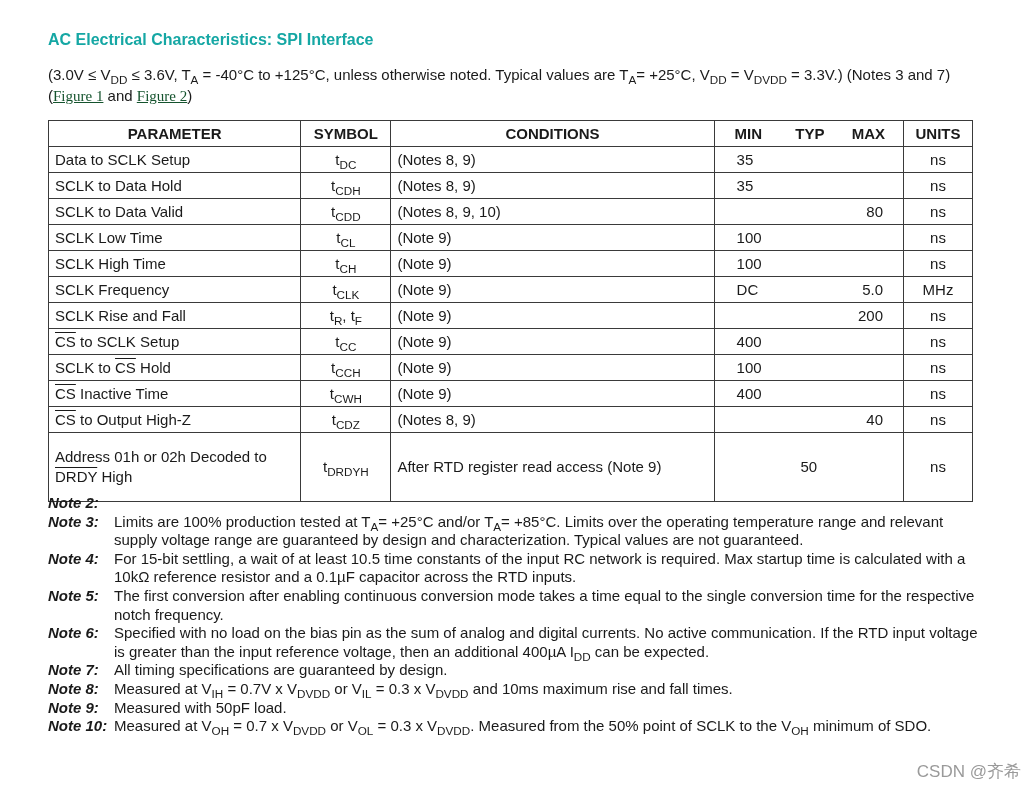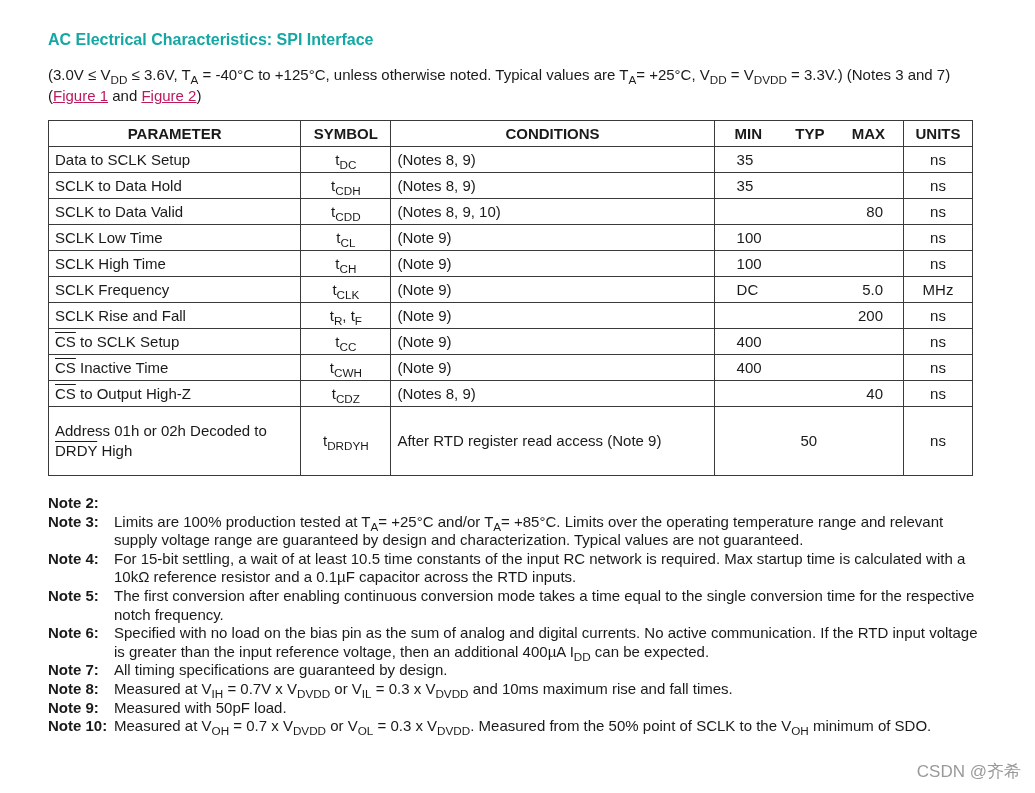--- a/index.html
+++ b/index.html
@@ -8,21 +8,21 @@
     font-family: "Liberation Sans", sans-serif; color: #1a1a1a;
   }
   .title {
     position: absolute; left: 48px; top: 31px;
     font-size: 16px; font-weight: bold; color: #15a7a4; letter-spacing: 0px;
   }
   .subtitle {
     position: absolute; left: 48px; top: 64px; width: 935px;
     font-size: 15px; line-height: 21px; color: #1a1a1a;
   }
-  .subtitle a { color: #be185d; text-decoration: underline; }
+  .subtitle a { color: #14532d; text-decoration: underline; font-family: Liberation Serif, serif; }
   sub { font-size: 0.78em; vertical-align: -0.32em; line-height: 0; }
   .ovl { text-decoration: overline; }
 
   table.spec {
     position: absolute; left: 48px; top: 120px;
     width: 925px; border-collapse: collapse;
     font-size: 15px; color: #1a1a1a;
   }
   table.spec th, table.spec td {
     border: 1.5px solid #3a3a3a; padding: 0 6px; height: 25px;
@@ -38,21 +38,21 @@
   .vals span.min { text-align: left; padding-left: 22px; }
   .vals span.max { text-align: right; padding-right: 20px; }
   .vals span.typ { text-align: center; }
   tr.tall td { height: 44px; line-height: 20px; }
 
   .notes {
     position: absolute; left: 48px; top: 494px; width: 935px;
     font-size: 15px; line-height: 18.6px; color: #1a1a1a;
   }
   .note { display: flex; }
-  .note .lbl { font-weight: bold; width: 66px; flex: none; white-space: nowrap; }
+  .note .lbl { font-weight: bold; width: 66px; flex: none; white-space: nowrap; font-style: italic; }
   .watermark {
     position: absolute; right: 14px; bottom: 10px;
     font-size: 17px; color: #9a9a9a;
   }
 </style>
 </head>
 <body>
 
 <div class="title">AC Electrical Characteristics: SPI Interface</div>
 
@@ -173,20 +173,33 @@
     <td class="c-vals">
       <div class="vals">
         <span class="min">400</span>
         <span class="typ"></span>
         <span class="max"></span>
       </div>
     </td>
     <td class="c-units">ns</td>
   </tr>
       <tr>
+    <td class="c-param"><span>SCLK to </span><span class="ovl">CS</span><span> Hold</span></td>
+    <td class="c-sym"><span>t</span><sub>CCH</sub><span></span><sub></sub></td>
+    <td class="c-cond">(Note 9)</td>
+    <td class="c-vals">
+      <div class="vals">
+        <span class="min">100</span>
+        <span class="typ"></span>
+        <span class="max"></span>
+      </div>
+    </td>
+    <td class="c-units">ns</td>
+  </tr>
+      <tr>
     <td class="c-param"><span></span><span class="ovl">CS</span><span> Inactive Time</span></td>
     <td class="c-sym"><span>t</span><sub>CWH</sub><span></span><sub></sub></td>
     <td class="c-cond">(Note 9)</td>
     <td class="c-vals">
       <div class="vals">
         <span class="min">400</span>
         <span class="typ"></span>
         <span class="max"></span>
       </div>
     </td>

